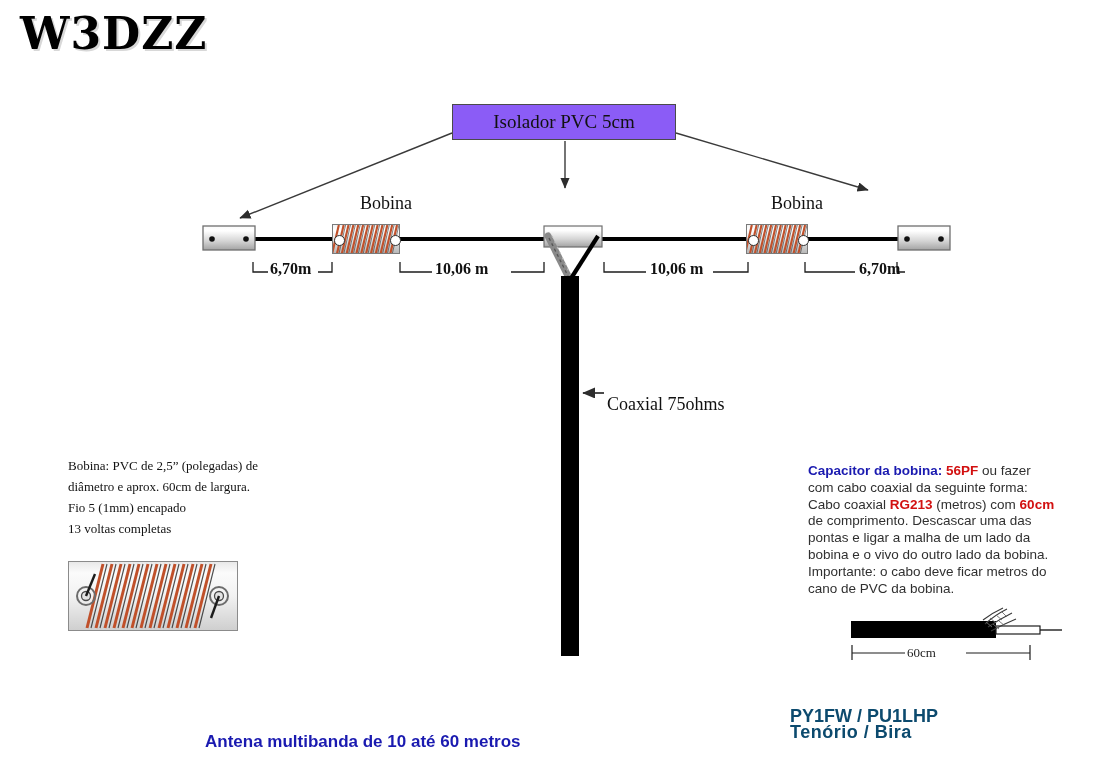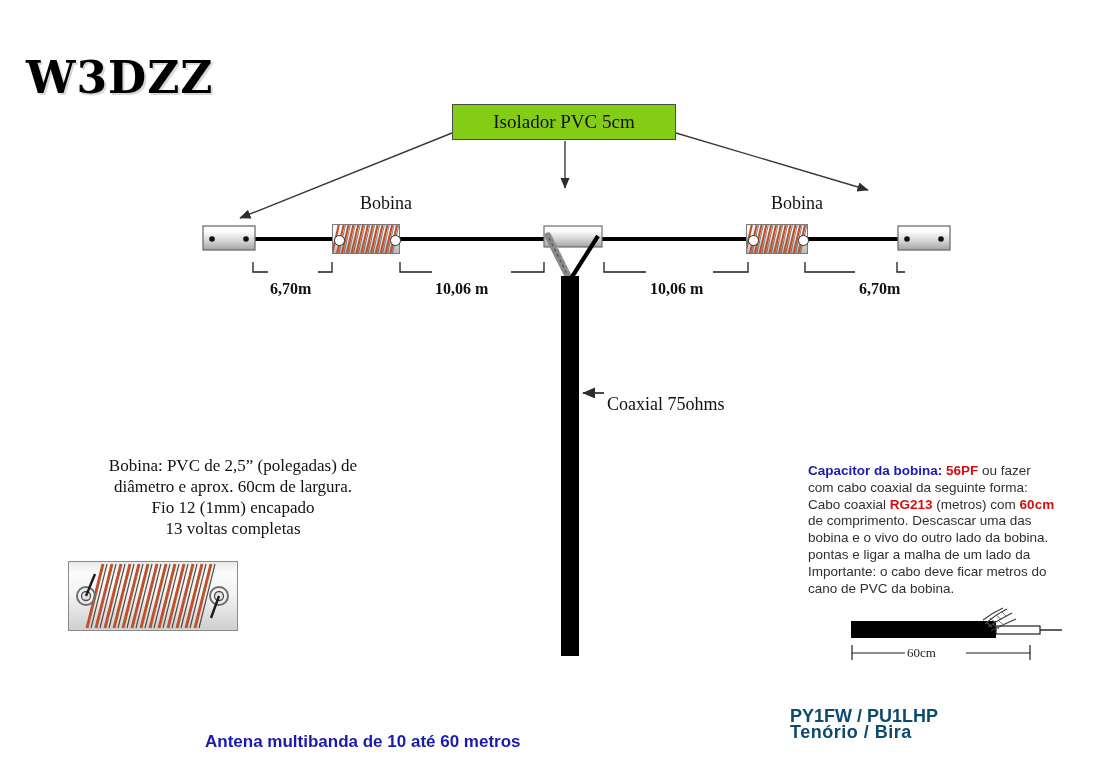--- a/index.html
+++ b/index.html
@@ -1,50 +1,50 @@
 <!DOCTYPE html>
 <html><head>
 <meta charset="utf-8">
 <style>
   html,body{margin:0;padding:0;background:#ffffff;}
   body{width:1111px;height:758px;position:relative;overflow:hidden;
        font-family:"Liberation Serif", serif;}
   .abs{position:absolute;}
 
   
-  #logo{left:26px;top:8px;font-family:"DejaVu Serif", serif;font-weight:bold;
+  #logo{left:20px;top:8px;font-family:"DejaVu Serif", serif;font-weight:bold;
         font-size:44px;letter-spacing:1px;color:#000;
-        text-shadow:2px 2px 0 #d8d8d8;margin-top:44px;}
+        text-shadow:2px 2px 0 #d8d8d8;}
 
   
   #iso-box{left:452px;top:104px;width:224px;height:36px;border:1.3px solid #4a4a4a;
-           background:#84cc16;box-sizing:border-box;}
+           background:#8b5cf6;box-sizing:border-box;}
   #iso-box span{display:block;text-align:center;line-height:34px;font-size:19px;color:#111;
                 font-family:"Liberation Serif", serif;}
 
   
   #overlay{left:0;top:0;width:1111px;height:758px;}
 
   
   .bobina-lbl{font-size:18px;color:#111;font-family:"Liberation Serif", serif;margin-left:20px;}
   #bob-l{left:340px;top:193px;}
   #bob-r{left:751px;top:193px;}
 
-  .dim{font-size:16px;font-weight:bold;color:#111;font-family:"Liberation Serif", serif;margin-top:20px;}
+  .dim{font-size:16px;font-weight:bold;color:#111;font-family:"Liberation Serif", serif;}
   #dim1{left:270px;top:260px;}
   #dim2{left:435px;top:260px;}
   #dim3{left:650px;top:260px;}
   #dim4{left:859px;top:260px;}
 
   #coax-lbl{left:607px;top:394px;font-size:18px;color:#111;
             font-family:"Liberation Serif", serif;}
 
   
-  #left-text{left:68px;top:455px;width:330px;font-size:17px;line-height:21px;
-             color:#111;font-family:"Liberation Serif", serif;text-align:center;}
+  #left-text{left:68px;top:455px;width:330px;font-size:13px;line-height:21px;
+             color:#111;font-family:"Liberation Serif", serif;}
 
   
   #right-text{left:808px;top:463px;width:280px;font-size:13.5px;line-height:16.8px;
               color:#303030;font-family:"Liberation Sans", sans-serif;}
   #right-text b.blue{color:#1a1ab0;font-weight:bold;}
   #right-text b.red{color:#d21010;font-weight:bold;}
 
   
   #caption{left:205px;top:732px;font-size:17px;font-weight:bold;color:#1a1ab0;
            font-family:"Liberation Sans", sans-serif;}
@@ -238,21 +238,21 @@
 <div class="abs dim" id="dim1">6,70m</div>
 <div class="abs dim" id="dim2">10,06 m</div>
 <div class="abs dim" id="dim3">10,06 m</div>
 <div class="abs dim" id="dim4">6,70m</div>
 
 <div class="abs" id="coax-lbl">Coaxial 75ohms</div>
 
 <div class="abs" id="left-text">
   <div>Bobina: PVC de 2,5” (polegadas) de</div>
   <div>diâmetro e aprox. 60cm de largura.</div>
-  <div>Fio 12 (1mm) encapado</div>
+  <div>Fio 5 (1mm) encapado</div>
   <div>13 voltas completas</div>
 </div>
 
 <div class="abs" style="left:68px;top:561px;width:168px;height:68px;
             background:linear-gradient(to bottom,#e9e9e9 0%,#fbfbfb 16%,#f2f2f2 50%,#cfcfcf 100%);
             border:1px solid #8b8b8b;overflow:hidden;">
   <svg width="168" height="68" viewBox="0 0 168 68" preserveAspectRatio="none">
     <g stroke="#c0502a" stroke-width="3">
       <line x1="18" y1="66" x2="34" y2="2"></line>
         <line x1="27" y1="66" x2="43" y2="2"></line>
@@ -295,22 +295,22 @@
 </div>
 
 <div class="abs" id="right-text">
   <div>
     <b class="blue">Capacitor da bobina:</b>
     <b class="red">56PF</b><span> ou fazer</span>
   </div>
   <div>com cabo coaxial da seguinte forma:</div>
   <div><span>Cabo coaxial </span><b class="red">RG213</b><span> (metros) com </span><b class="red">60cm</b></div>
   <div>de comprimento. Descascar uma das</div>
+  <div>pontas e ligar a malha de um lado da</div>
   <div>bobina e o vivo do outro lado da bobina.</div>
-  <div>pontas e ligar a malha de um lado da</div>
   <div>Importante: o cabo deve ficar metros do</div>
   <div>cano de PVC da bobina.</div>
 </div>
 
 <div class="abs" style="left:907px;top:645px;font-size:13px;color:#1d1d1d;font-family:'Liberation Serif',serif;">60cm</div>
 
 <div class="abs" id="caption">Antena multibanda de 10 até 60 metros</div>
 <div class="abs" id="sig">
   <div>PY1FW / PU1LHP</div>
   <div class="l2">Tenório  /  Bira</div>

